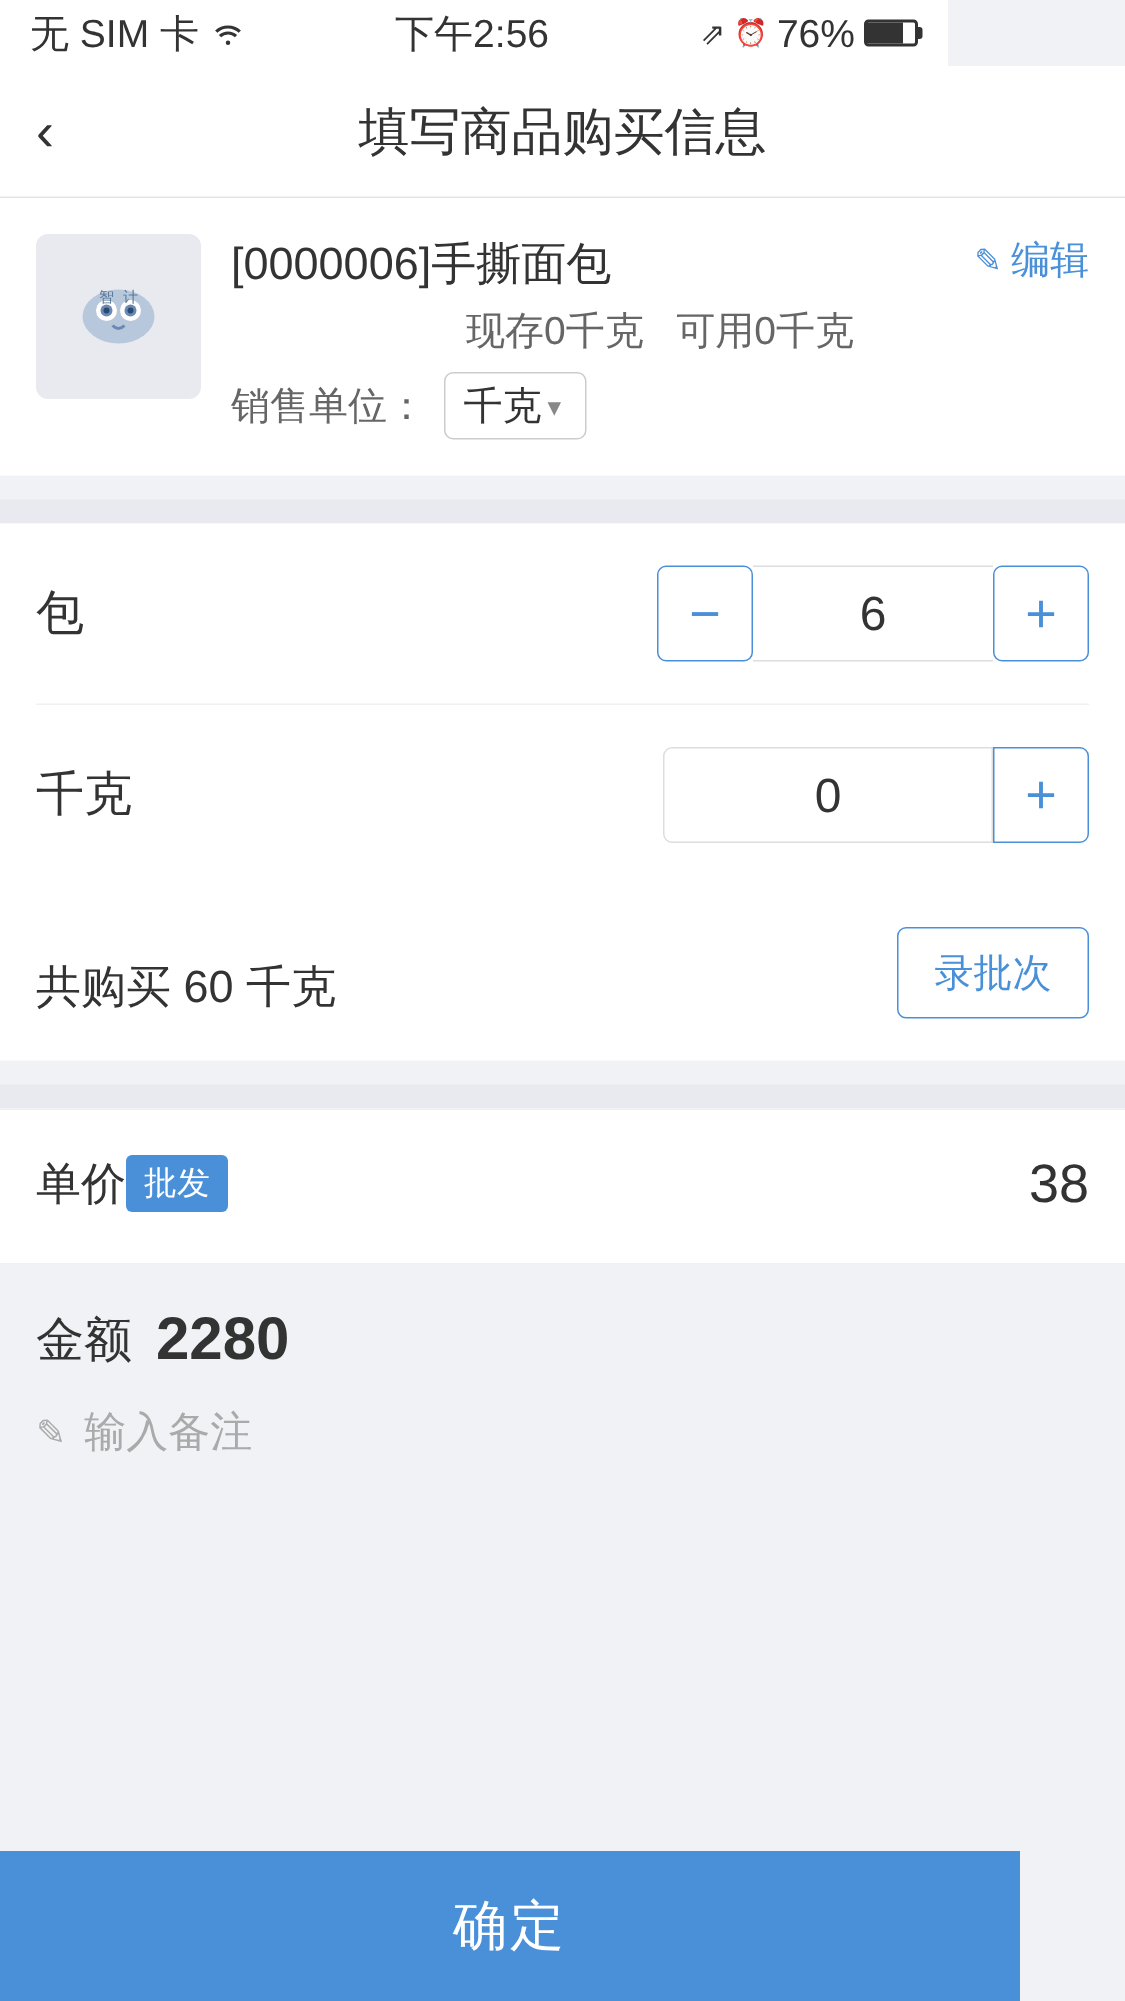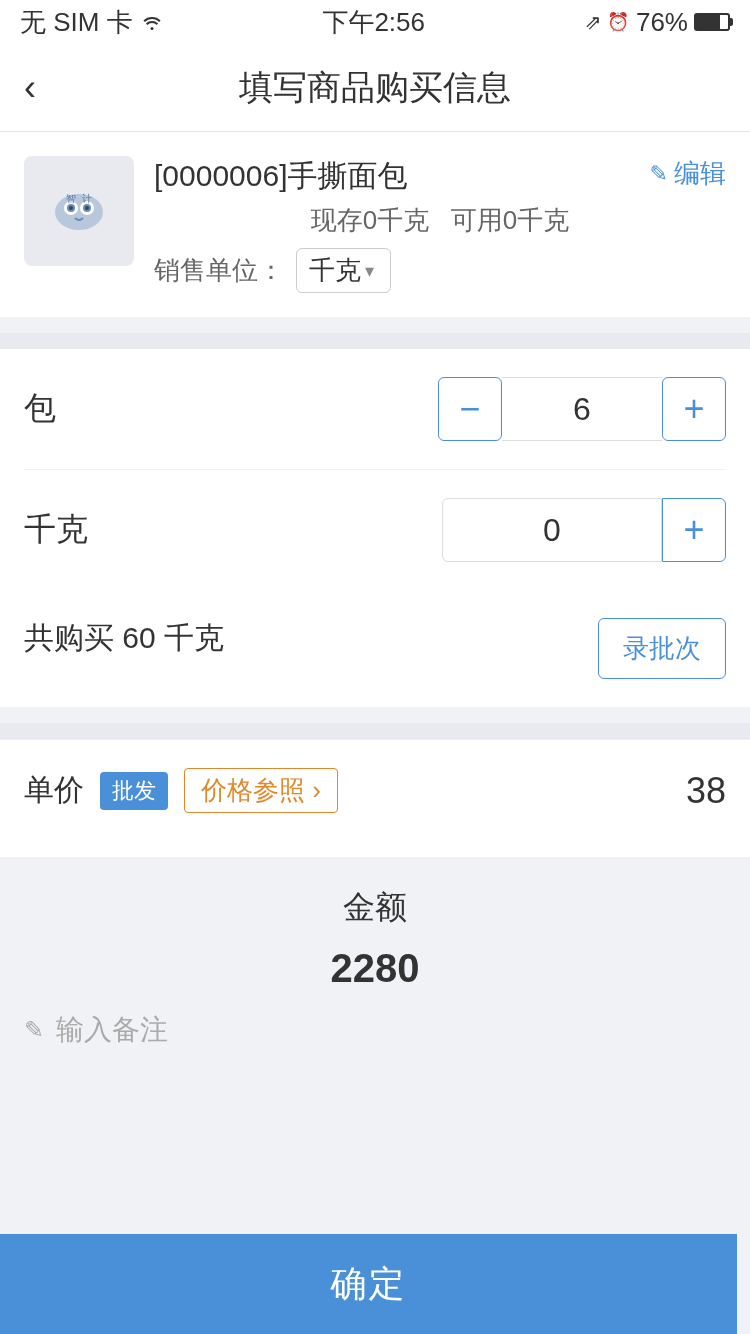--- a/index.html
+++ b/index.html
@@ -8,21 +8,21 @@
       width: 750px;
       min-height: 1334px;
       font-family: -apple-system, "PingFang SC", "Helvetica Neue", sans-serif;
       background: #f0f2f5;
       font-size: 28px;
       color: #333;
     }
 
     
     .status-bar {
-      width: 750px;
+      width: 632px;
       height: 44px;
       background: #fff;
       display: flex;
       align-items: center;
       justify-content: space-between;
       padding: 0 20px;
       font-size: 26px;
       color: #333;
     }
     .status-left { display: flex; align-items: center; gap: 8px; }
@@ -188,21 +188,21 @@
       color: #333;
       outline: none;
       border-radius: 6px 0 0 6px;
     }
 
     
     .total-row {
       background: #fff;
       padding: 28px 24px;
       display: flex;
-      align-items: flex-start;
+      align-items: flex-end;
       justify-content: space-between;
       margin-bottom: 16px;
     }
     .total-text {
       font-size: 30px;
       color: #333;
     }
     .batch-btn {
       border: 1px solid #4a90d9;
       border-radius: 6px;
@@ -216,22 +216,21 @@
     
     .price-section {
       background: #fff;
       padding: 28px 24px;
       border-top: 1px solid #f0f0f0;
       border-bottom: 1px solid #f0f0f0;
     }
     .price-row {
       display: flex;
       align-items: center;
-      gap: 16px;
-      margin-bottom: 16px;
+      margin-bottom: 4px;
       justify-content: space-between;
     }
     .price-label {
       font-size: 30px;
       color: #333;
     }
     .price-tag {
       background: #4a90d9;
       color: #fff;
       font-size: 22px;
@@ -259,21 +258,20 @@
     
     .amount-section {
       background: #f0f2f5;
       padding: 28px 24px 16px;
     }
     .amount-row {
       display: flex;
       align-items: center;
       gap: 16px;
       margin-bottom: 20px;
-      flex-direction: column;
     }
     .amount-label {
       font-size: 32px;
       color: #333;
     }
     .amount-value {
       font-size: 40px;
       color: #333;
       font-weight: 700;
     }
@@ -290,21 +288,21 @@
     .bottom-space {
       height: 400px;
       background: #f0f2f5;
     }
 
     
     .confirm-btn {
       position: fixed;
       bottom: 0;
       left: 0;
-      width: 737px;
+      width: 680px;
       height: 100px;
       background: #4a90d9;
       color: #fff;
       font-size: 36px;
       display: flex;
       align-items: center;
       justify-content: center;
       cursor: pointer;
       border: none;
       letter-spacing: 2px;
@@ -407,21 +405,20 @@
   <span class="total-text">共购买 60 千克</span>
   <span class="batch-btn">录批次</span>
 </div>
 
 <div class="separator"></div>
 
 <div class="price-section">
   <div class="price-row">
     <span class="price-label">单价</span>
     <span class="price-tag">批发</span>
-    <span class="price-ref-btn">价格参照 ›</span>
     <span class="price-value">38</span>
   </div>
 </div>
 
 <div class="amount-section">
   <div class="amount-row">
     <span class="amount-label">金额</span>
     <span class="amount-value">2280</span>
   </div>
   <div class="remark-row">

